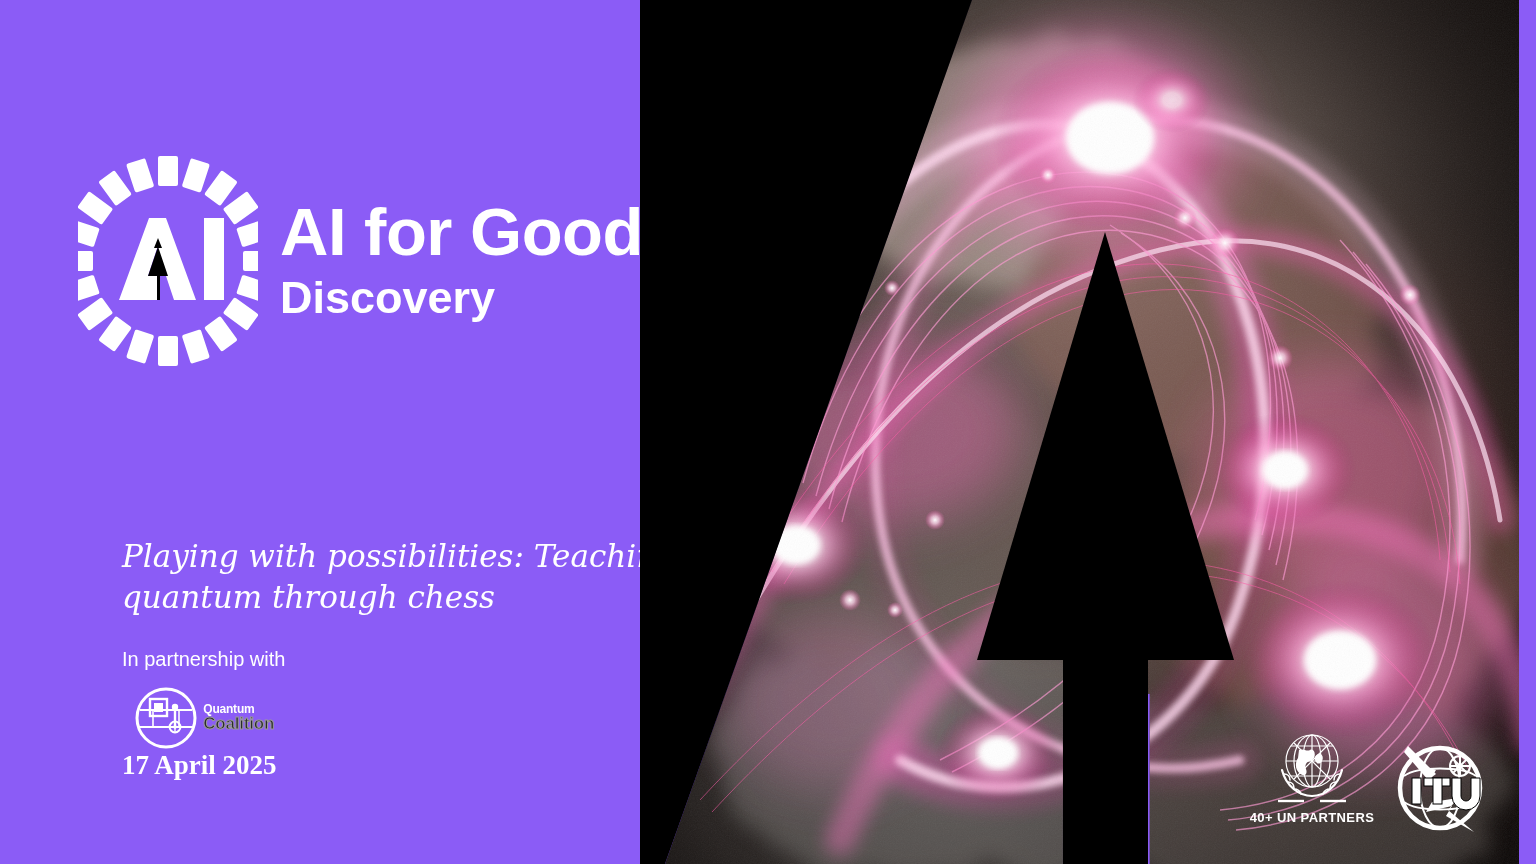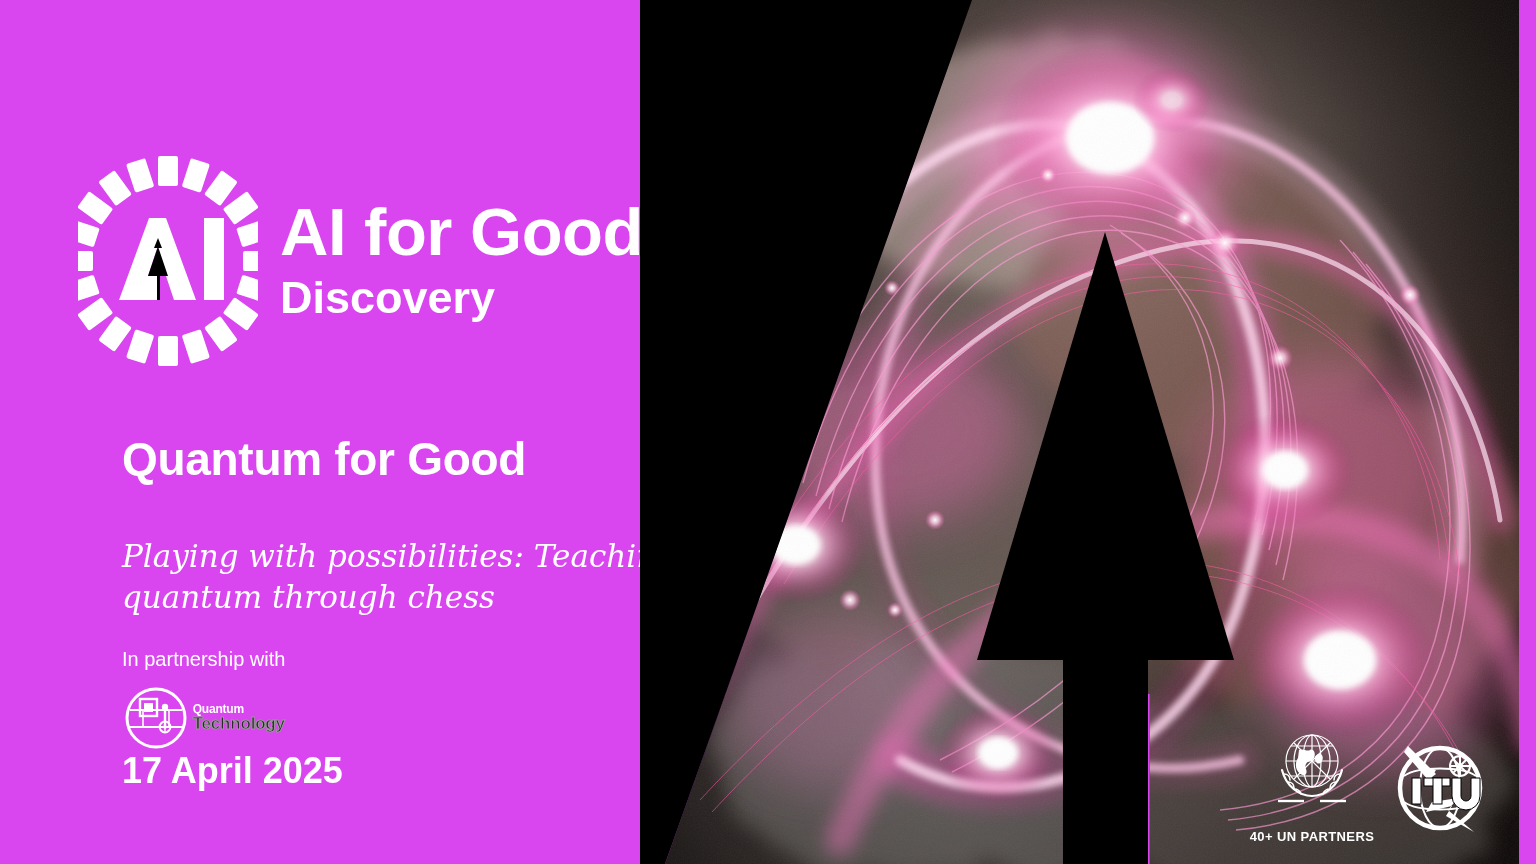--- a/index.html
+++ b/index.html
@@ -6,21 +6,21 @@
   html,body { background:#000; }
   body {
     width:1536px; height:864px;
     font-family:"Liberation Sans", sans-serif;
     overflow:hidden;
     position:relative;
   }
   #stage {
     position:relative;
     width:1536px; height:864px;
-    background:#d946ef;
+    background:#8b5cf6;
     overflow:hidden;
   }
 
   
   #artwork {
     position:absolute;
     left:640px; top:0;
     width:896px; height:864px;
     overflow:hidden;
     -webkit-clip-path: polygon(
@@ -93,21 +93,21 @@
   #qc-words { display:flex; flex-direction:column; line-height:1.05; }
   #qc-word-1 { color:#fff; font-size:12px; font-weight:bold; letter-spacing:-0.2px; }
   #qc-word-2 {
     font-size:17px; font-weight:bold; letter-spacing:-0.2px;
     color:#2a2a2a; -webkit-text-stroke:1px #9a9a9a;
   }
 
   
   #event-date {
     position:absolute; left:122px; top:750px;
-    color:#fff; font-size:36px; font-weight:bold; letter-spacing:0px;
+    color:#fff; font-size:27px; font-weight:bold; letter-spacing:0px;font-family:Liberation Serif, serif;
   }
 
   
   #iyq-logo {
     position:absolute; left:752px; top:720px;
     width:150px; z-index:8;
     display:flex; flex-direction:column; align-items:center;
   }
   #iyq-mark { width:84px; height:74px; }
   #iyq-eyebrow {
@@ -120,21 +120,21 @@
   }
 
   #un-logo {
     position:absolute; left:1248px; top:728px;
     width:128px; z-index:8;
     display:flex; flex-direction:column; align-items:center;
   }
   #un-mark { width:92px; height:80px; }
   #un-caption {
     color:#fff; font-size:13px; font-weight:bold; letter-spacing:0.4px;
-    margin-top:21px; white-space:nowrap;
+    margin-top:2px; white-space:nowrap;
   }
 
   #itu-logo { position:absolute; left:1388px; top:736px; z-index:8; }
   #itu-mark { width:104px; height:104px; }
 </style>
 </head>
 <body>
 
 <div id="stage">
 
@@ -369,21 +369,20 @@
           <path d="M79,112 L82,112 L82,148 L79,148 Z" fill="#000"></path>
           <rect x="126" y="66" width="20" height="82"></rect>
         </g>
       </svg>
       <div id="brand-text">
         <span id="brand-title">AI for Good</span>
         <span id="brand-sub">Discovery</span>
       </div>
     </div>
 
-    <div id="headline">Quantum for Good</div>
 
     <div id="session-title">Playing with possibilities: Teaching quantum through chess</div>
 
     <div id="partnership">
       <span id="partnership-label">In partnership with</span>
       <div id="qc-logo">
         <svg id="qc-mark" viewBox="0 0 66 66">
           <circle cx="33" cy="33" r="29" fill="none" stroke="#ffffff" stroke-width="3"></circle>
           <line x1="7" y1="25" x2="59" y2="25" stroke="#ffffff" stroke-width="2"></line>
           <line x1="5" y1="42" x2="61" y2="42" stroke="#ffffff" stroke-width="2"></line>
@@ -393,21 +392,21 @@
           <rect x="21" y="18" width="9" height="9" fill="#ffffff"></rect>
           <circle cx="42" cy="22" r="3.2" fill="#ffffff"></circle>
           <line x1="42" y1="22" x2="42" y2="42" stroke="#ffffff" stroke-width="2.4"></line>
           <circle cx="42" cy="42" r="5.4" fill="none" stroke="#ffffff" stroke-width="2"></circle>
           <circle cx="42" cy="42" r="1.8" fill="#ffffff"></circle>
           <line x1="36" y1="42" x2="48" y2="42" stroke="#ffffff" stroke-width="1.4"></line>
           <line x1="42" y1="36" x2="42" y2="48" stroke="#ffffff" stroke-width="1.4"></line>
         </svg>
         <div id="qc-words">
           <span id="qc-word-1">Quantum</span>
-          <span id="qc-word-2">Technology</span>
+          <span id="qc-word-2">Coalition</span>
         </div>
       </div>
     </div>
 
     <div id="event-date">17 April 2025</div>
   </div>
 
 
   <div id="un-logo">
     <svg id="un-mark" viewBox="0 0 92 80">

